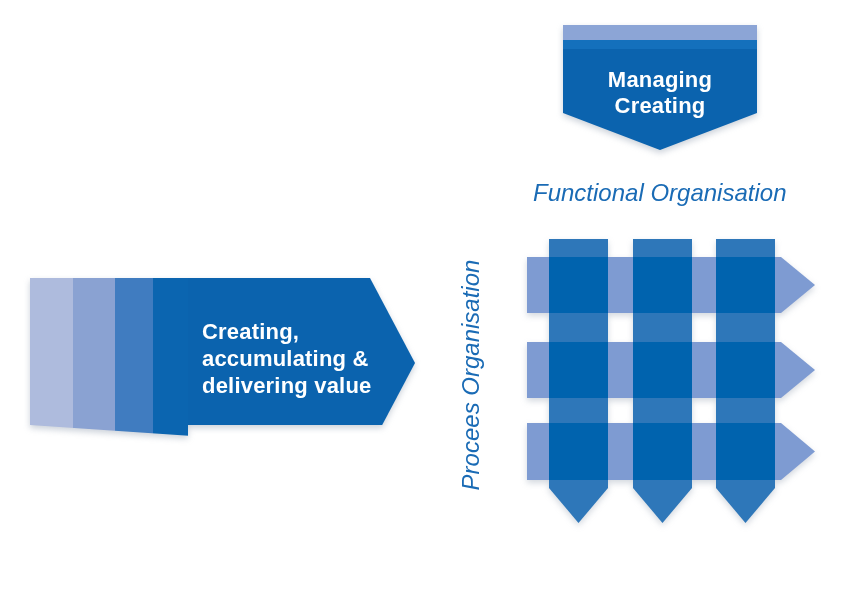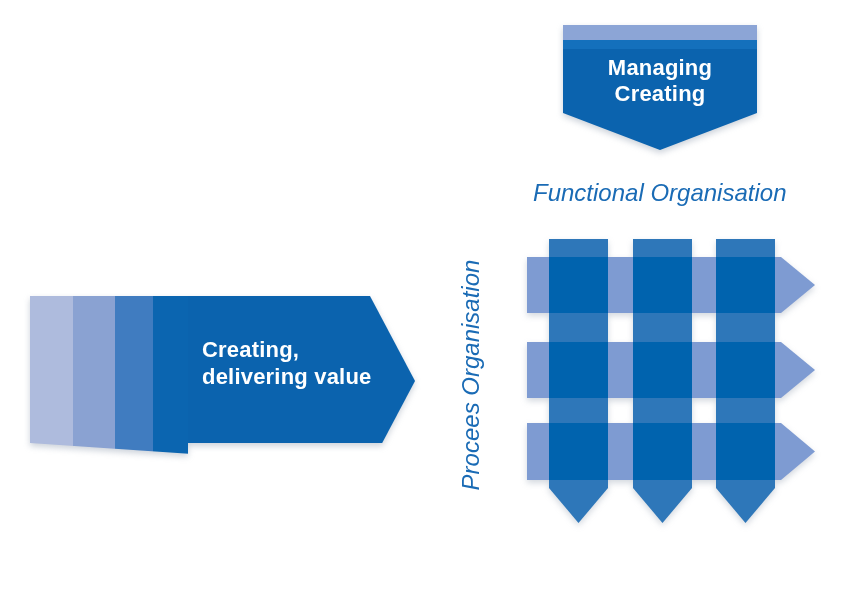--- a/index.html
+++ b/index.html
@@ -14,40 +14,40 @@
     filter:drop-shadow(0 3px 3px rgba(110,125,150,.35));
   }
   .banner-stripe-light{position:absolute;left:0;top:0;width:194px;height:15px;background:var(--stripe-light,#8ca5d6);}
   .banner-stripe-medium{position:absolute;left:0;top:15px;width:194px;height:9px;background:var(--stripe-medium,#1470bc);}
   .banner-body{
     position:absolute;left:0;top:24px;width:194px;height:101px;
     background:var(--dark-blue,#0b63ae);
     clip-path:polygon(0 0,100% 0,100% 64px,50% 100%,0 64px);
   }
   .banner-text{
-    margin-top:6px;text-align:center;color:#ffffff;
+    margin-top:18px;text-align:center;color:#ffffff;
     font-size:22px;font-weight:bold;line-height:26px;letter-spacing:.2px;
   }
   .banner-text span{display:block;}
 
   
   .label-functional{
     position:absolute;left:533px;top:179px;width:272px;
     color:var(--label-blue,#1a6bb5);font-size:24px;font-style:italic;white-space:nowrap;
   }
   .label-process-anchor{position:absolute;left:471px;top:375px;width:0;height:0;}
   .label-process-anchor span{
     display:inline-block;white-space:nowrap;
     color:var(--label-blue,#1a6bb5);font-size:24px;font-style:italic;
     transform:translate(-50%,-50%) rotate(-90deg);
   }
 
   
   .value-wrap{
-    position:absolute;left:30px;top:296px;width:385px;height:147px;
+    position:absolute;left:30px;top:278px;width:385px;height:147px;
     filter:drop-shadow(0 3px 3px rgba(110,125,150,.35));
   }
   .value-arrow{
     position:absolute;inset:0;background:var(--dark-blue,#0b63ae);
     clip-path:polygon(0 0,340px 0,100% 85px,340px 170px,0 100%);
   }
   .band{position:absolute;top:0;height:170px;}
   .band-1{left:0;width:43px;background:var(--band1,#aebbdd);}
   .band-2{left:43px;width:42px;background:var(--band2,#8aa2d2);}
   .band-3{left:85px;width:38px;background:var(--band3,#407cc0);}
@@ -87,20 +87,21 @@
   </div>
 
   <div class="value-wrap">
     <div class="value-arrow">
       <div class="band band-1"></div>
       <div class="band band-2"></div>
       <div class="band band-3"></div>
       <div class="band band-4"></div>
       <div class="value-text">
         <span>Creating,</span>
+        <span>accumulating &amp;</span>
         <span>delivering value</span>
       </div>
     </div>
   </div>
 
   <svg class="grid-svg" viewBox="505 230 340 300" xmlns="http://www.w3.org/2000/svg">
     <g>
 
       <polygon class="h-arrow" points="527,257 781,257 815,285 781,313 527,313"></polygon>
       <polygon class="h-arrow" points="527,342 781,342 815,370 781,398 527,398"></polygon>

